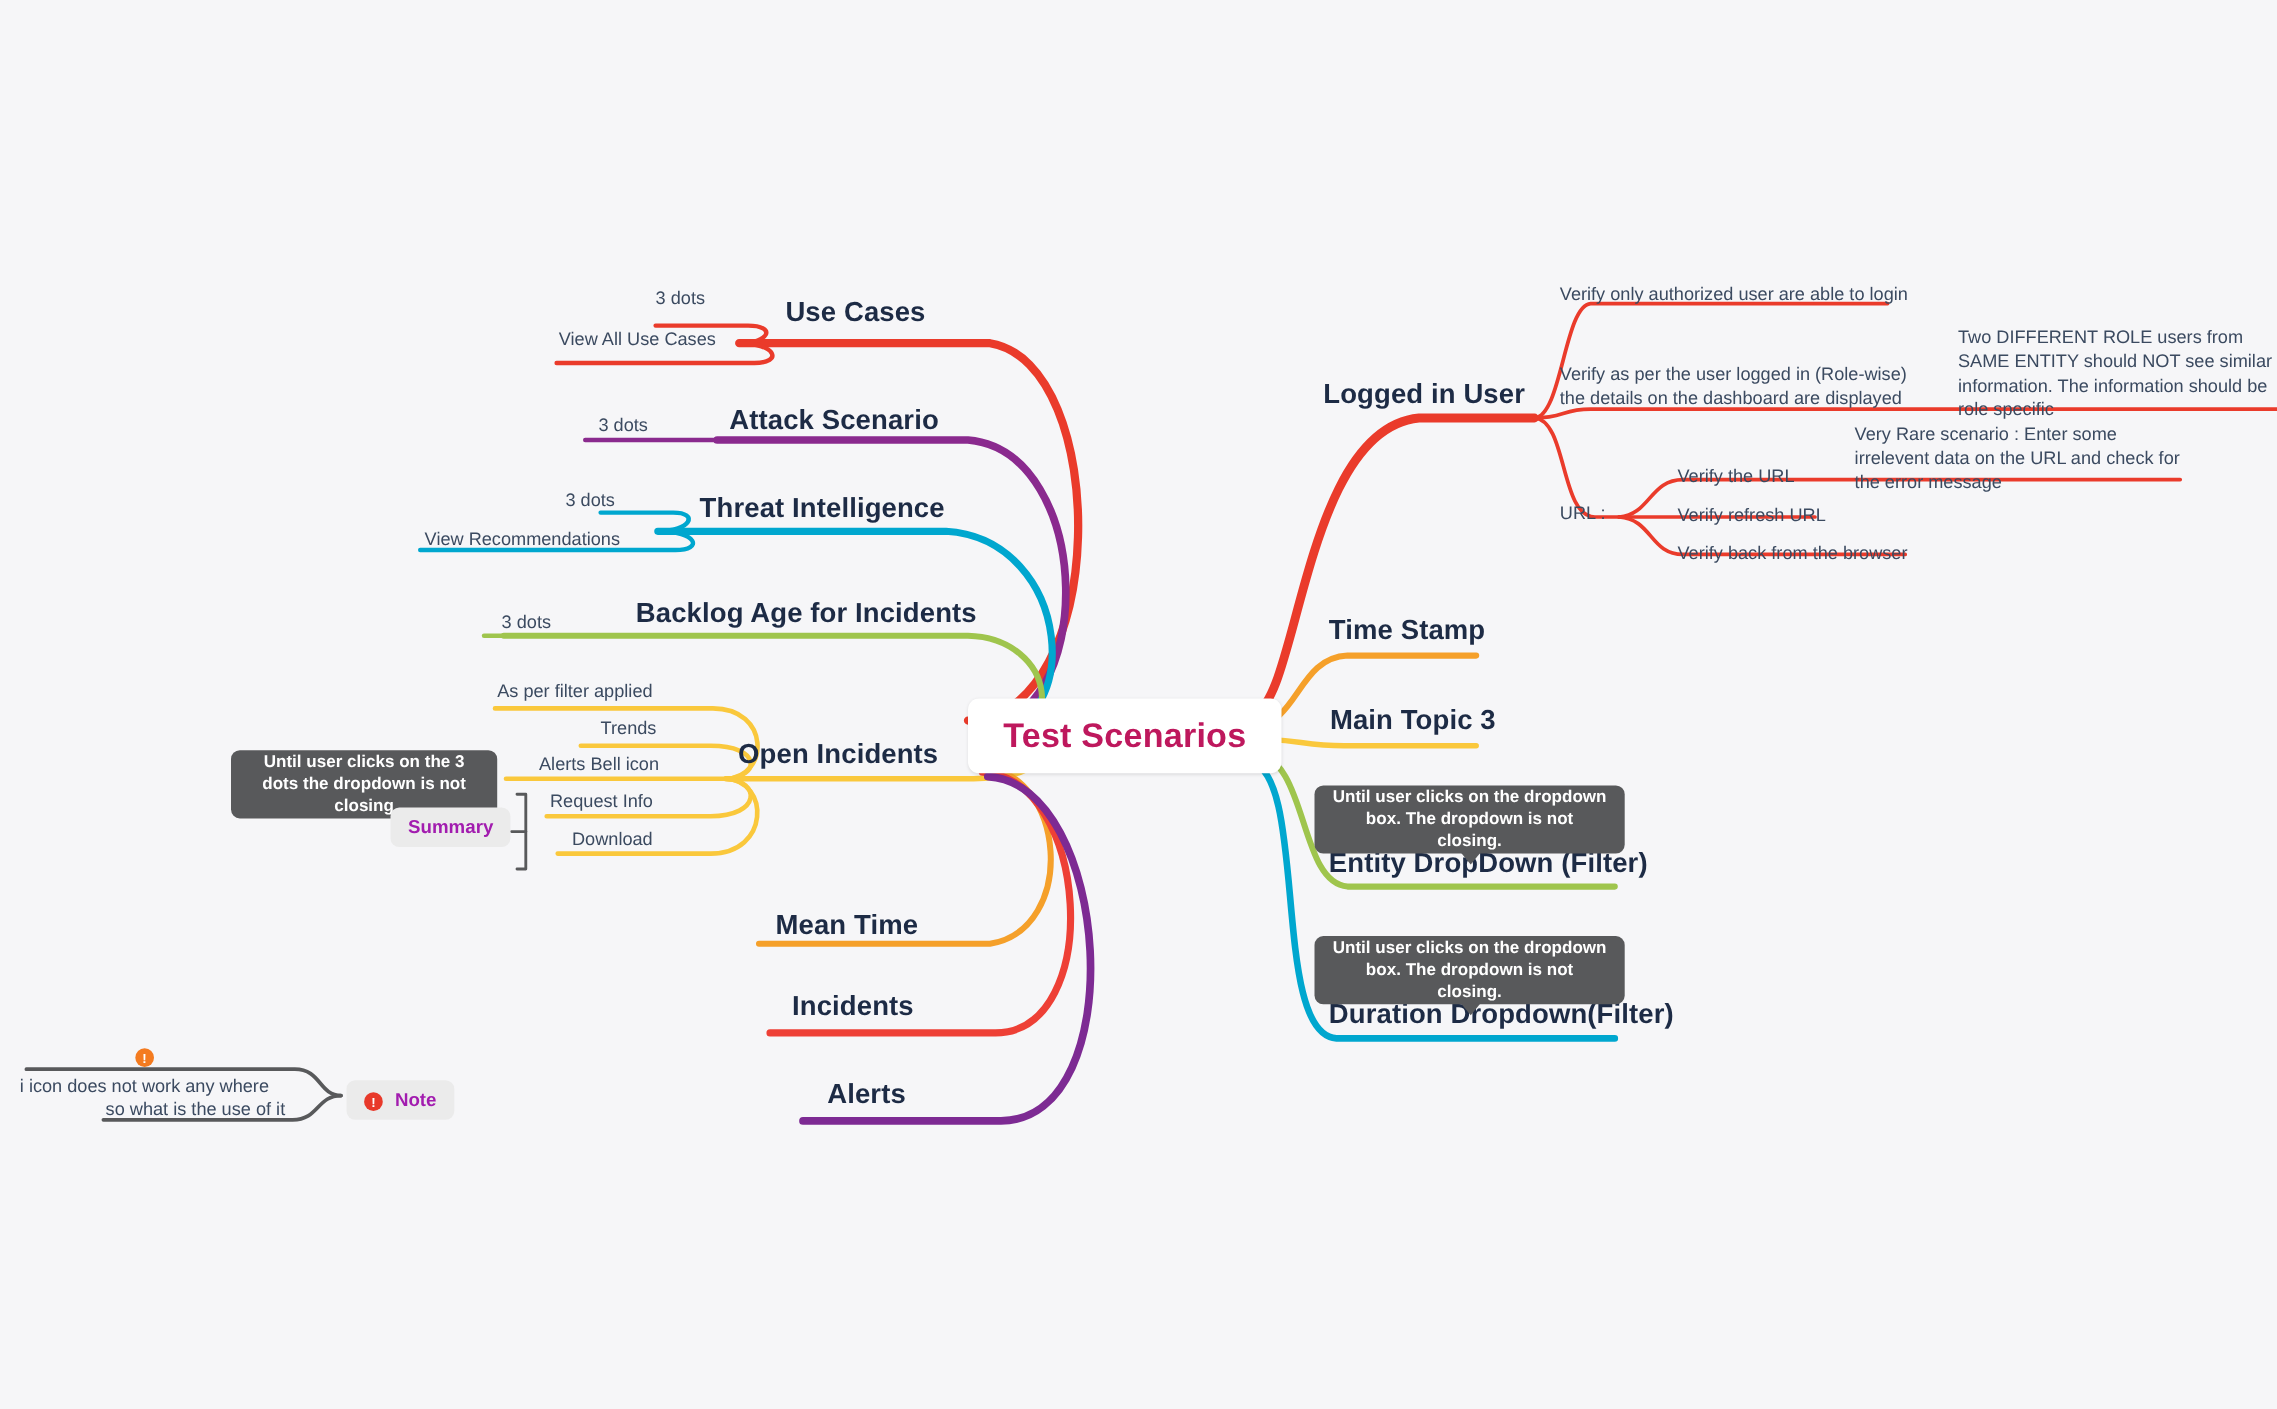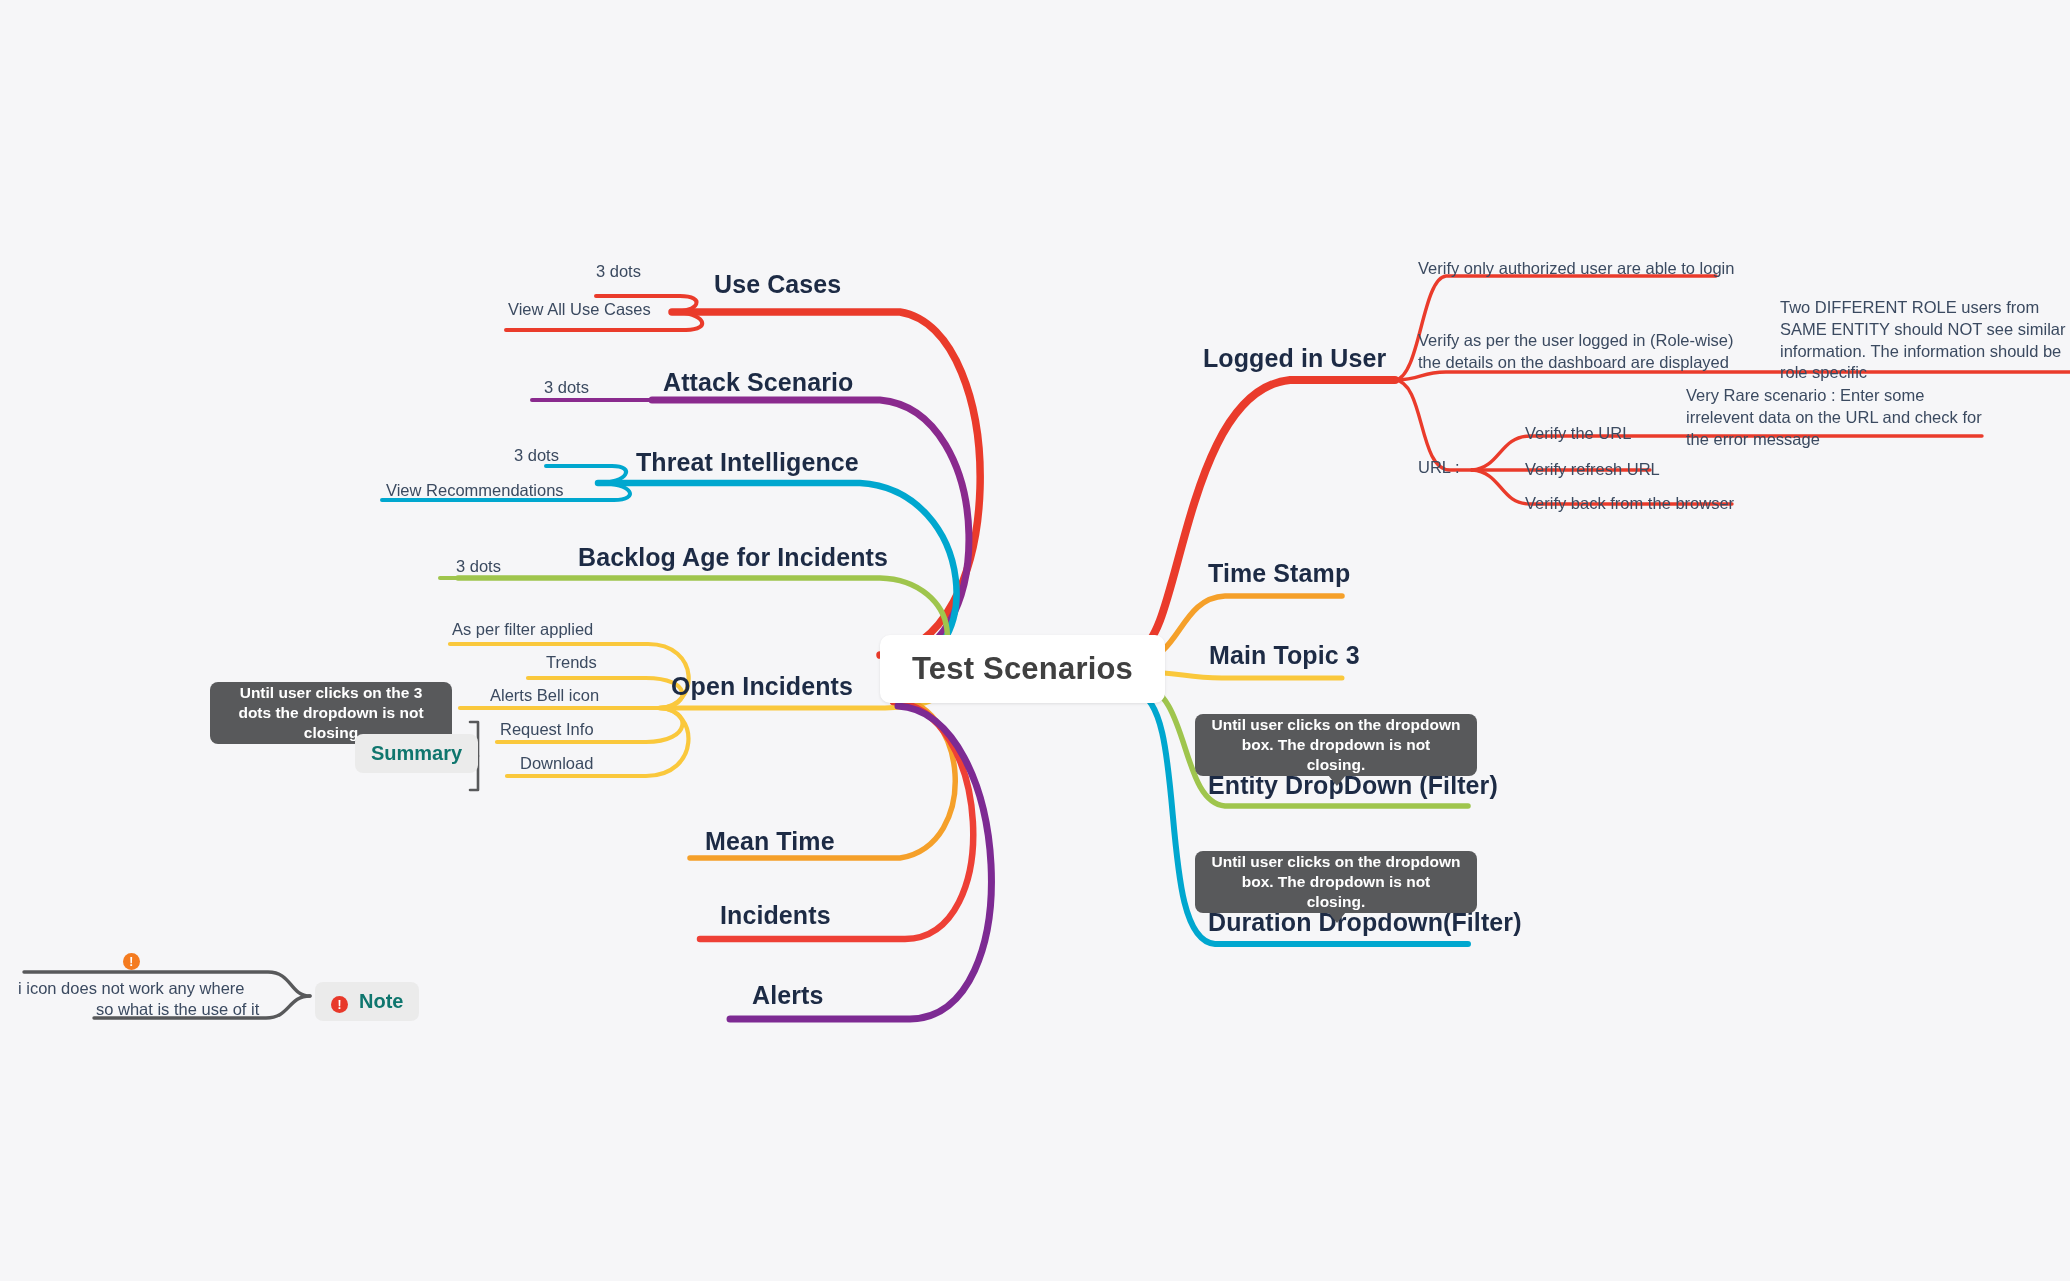--- a/index.html
+++ b/index.html
@@ -16,21 +16,21 @@
   .node{position:absolute;white-space:nowrap;}
 
   
   .central{
     background:#ffffff;
     border-radius:10px;
     box-shadow:0 1px 3px rgba(0,0,0,.10);
     padding:16px 32px;
     font-size:31px;
     font-weight:bold;
-    color:#404040;
+    color:#be185d;
     letter-spacing:.2px;
   }
 
   
   .main-topic{
     font-size:25px;
     font-weight:bold;
     color:#1d2b45;
     letter-spacing:.1px;
   }
@@ -71,23 +71,23 @@
     border-top:11px solid #58595b;
     bottom:-10px;
   }
 
   
   .chip{
     position:absolute;
     background:#ebebeb;
     border-radius:8px;
     padding:8px 16px;
-    font-size:20px;
-    font-weight:bold;
-    color:#0f766e;
+    font-size:17px;
+    font-weight:bold;
+    color:#a21caf;
     display:flex;
     align-items:center;
     gap:11px;
     white-space:nowrap;
   }
 
   
   .ico{
     display:inline-block;
     width:17px;height:17px;

